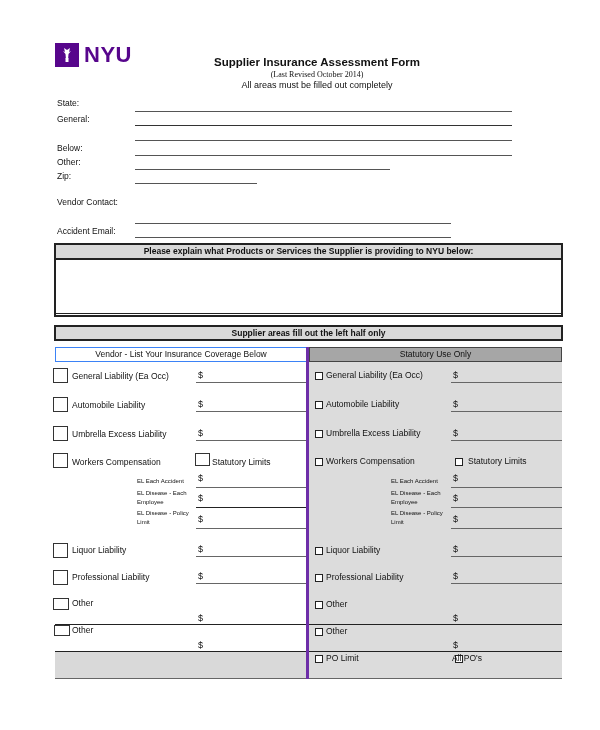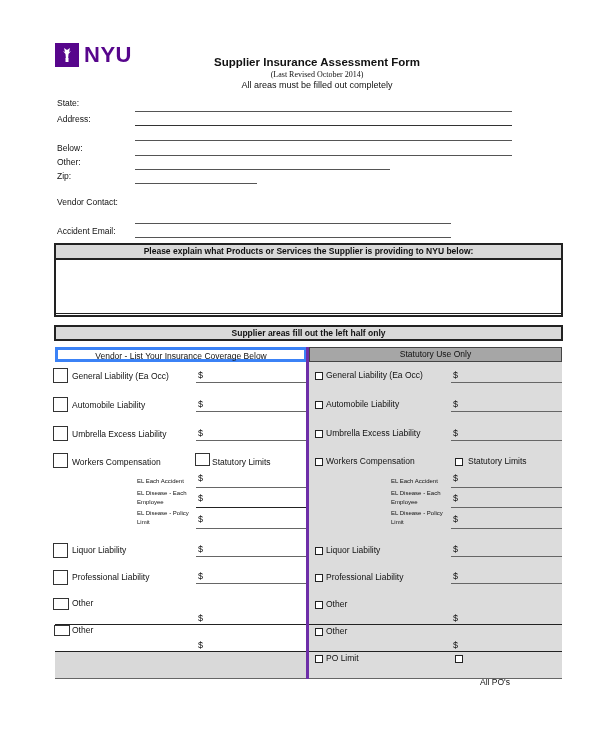--- a/index.html
+++ b/index.html
@@ -18,21 +18,21 @@
   .instruction { left: 0; width: 634px; top: 80px; text-align: center; font-size: 9px; }
 
   
   .lbl { font-size: 8.5px; left: 57px; }
   .line { height: 1px; background: #333; }
   .line.gray { background: #555; }
   .box-head { background: #d9d9d9; border: 2px solid #222; text-align: center; font-size: 8.5px; font-weight: bold; line-height: 13px; }
   .box-body { background: #fff; border: 2px solid #222; border-top: none; }
 
   
-  .vendor-head { left: 55px; top: 347px; width: 252px; height: 15px; border: 3px solid #3b82f6; background: #fff; text-align: center; font-size: 8.5px; line-height: 13px; }
+  .vendor-head { left: 55px; top: 347px; width: 252px; height: 15px; border: 1px solid #3b82f6; background: #fff; text-align: center; font-size: 8.5px; line-height: 13px; }
   .ins-head { left: 309px; top: 347px; width: 253px; height: 15px; border: 1px solid #444; background: #a6a6a6; text-align: center; font-size: 8.5px; line-height: 13px; }
   .right-bg { left: 309px; top: 362px; width: 253px; height: 317px; background: #dcdcdc; }
   .purple-bar { left: 306px; top: 347px; width: 3px; height: 332px; background: #6d2ea8; }
   .left-bottom-bg { left: 55px; top: 651px; width: 251px; height: 28px; background: #d9d9d9; }
 
   .cb-lg { width: 15px; height: 15px; border: 1px solid #333; background: #fff; }
   .cb-sm { width: 8px; height: 8px; border: 1px solid #222; background: #fff; }
   .item { font-size: 8.5px; }
   .small { font-size: 6px; line-height: 9px; }
   .dollar { font-size: 9px; }
@@ -48,21 +48,21 @@
     <rect x="10.5" y="15" width="3" height="4" fill="#fff"></rect>
   </svg>
 </div>
 <div class="abs logo-text">NYU</div>
 
 <div class="abs title">Supplier Insurance Assessment Form</div>
 <div class="abs subtitle">(Last Revised October 2014)</div>
 <div class="abs instruction">All areas must be filled out completely</div>
 
 <div class="abs lbl" style="top:98px">State:</div>
-<div class="abs lbl" style="top:114px">Address:</div>
+<div class="abs lbl" style="top:114px">General:</div>
 <div class="abs lbl" style="top:143px">Below:</div>
 <div class="abs lbl" style="top:157px">Other:</div>
 <div class="abs lbl" style="top:171px">Zip:</div>
 <div class="abs lbl" style="top:197px">Vendor Contact:</div>
 <div class="abs lbl" style="top:226px">Accident Email:</div>
 
 <div class="abs line gray" style="left:135px; top:111px; width:377px;"></div>
 <div class="abs line" style="left:135px; top:125px; width:377px;"></div>
 <div class="abs line gray" style="left:135px; top:140px; width:377px;"></div>
 <div class="abs line gray" style="left:135px; top:155px; width:377px;"></div>
@@ -188,14 +188,14 @@
 <div class="abs rule dark" style="left:309px; top:624px; width:253px;"></div>
 
 <div class="abs cb-sm" style="left:315px; top:628px;"></div>
 <div class="abs item" style="left:326px; top:626px;">Other</div>
 <div class="abs dollar" style="left:453px; top:640px;">$</div>
 <div class="abs rule dark" style="left:309px; top:651px; width:253px;"></div>
 
 <div class="abs cb-sm" style="left:315px; top:655px;"></div>
 <div class="abs item" style="left:326px; top:653px;">PO Limit</div>
 <div class="abs cb-sm" style="left:455px; top:655px;"></div>
-<div class="abs item" style="left:480px; top:653px;margin-top:24px;">All PO's</div>
+<div class="abs item" style="left:452px; top:653px;">All PO's</div>
 <div class="abs rule" style="left:309px; top:678px; width:253px;"></div>
 
 </body></html>

